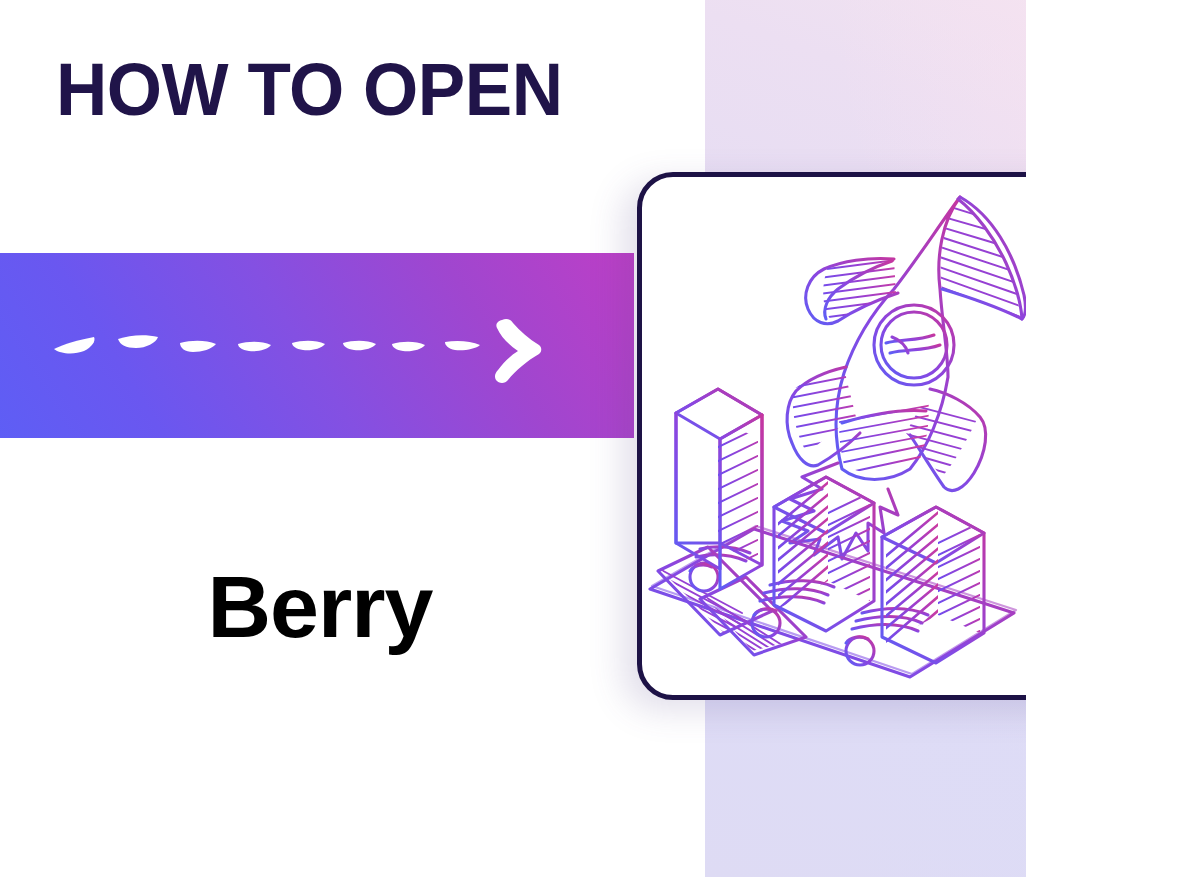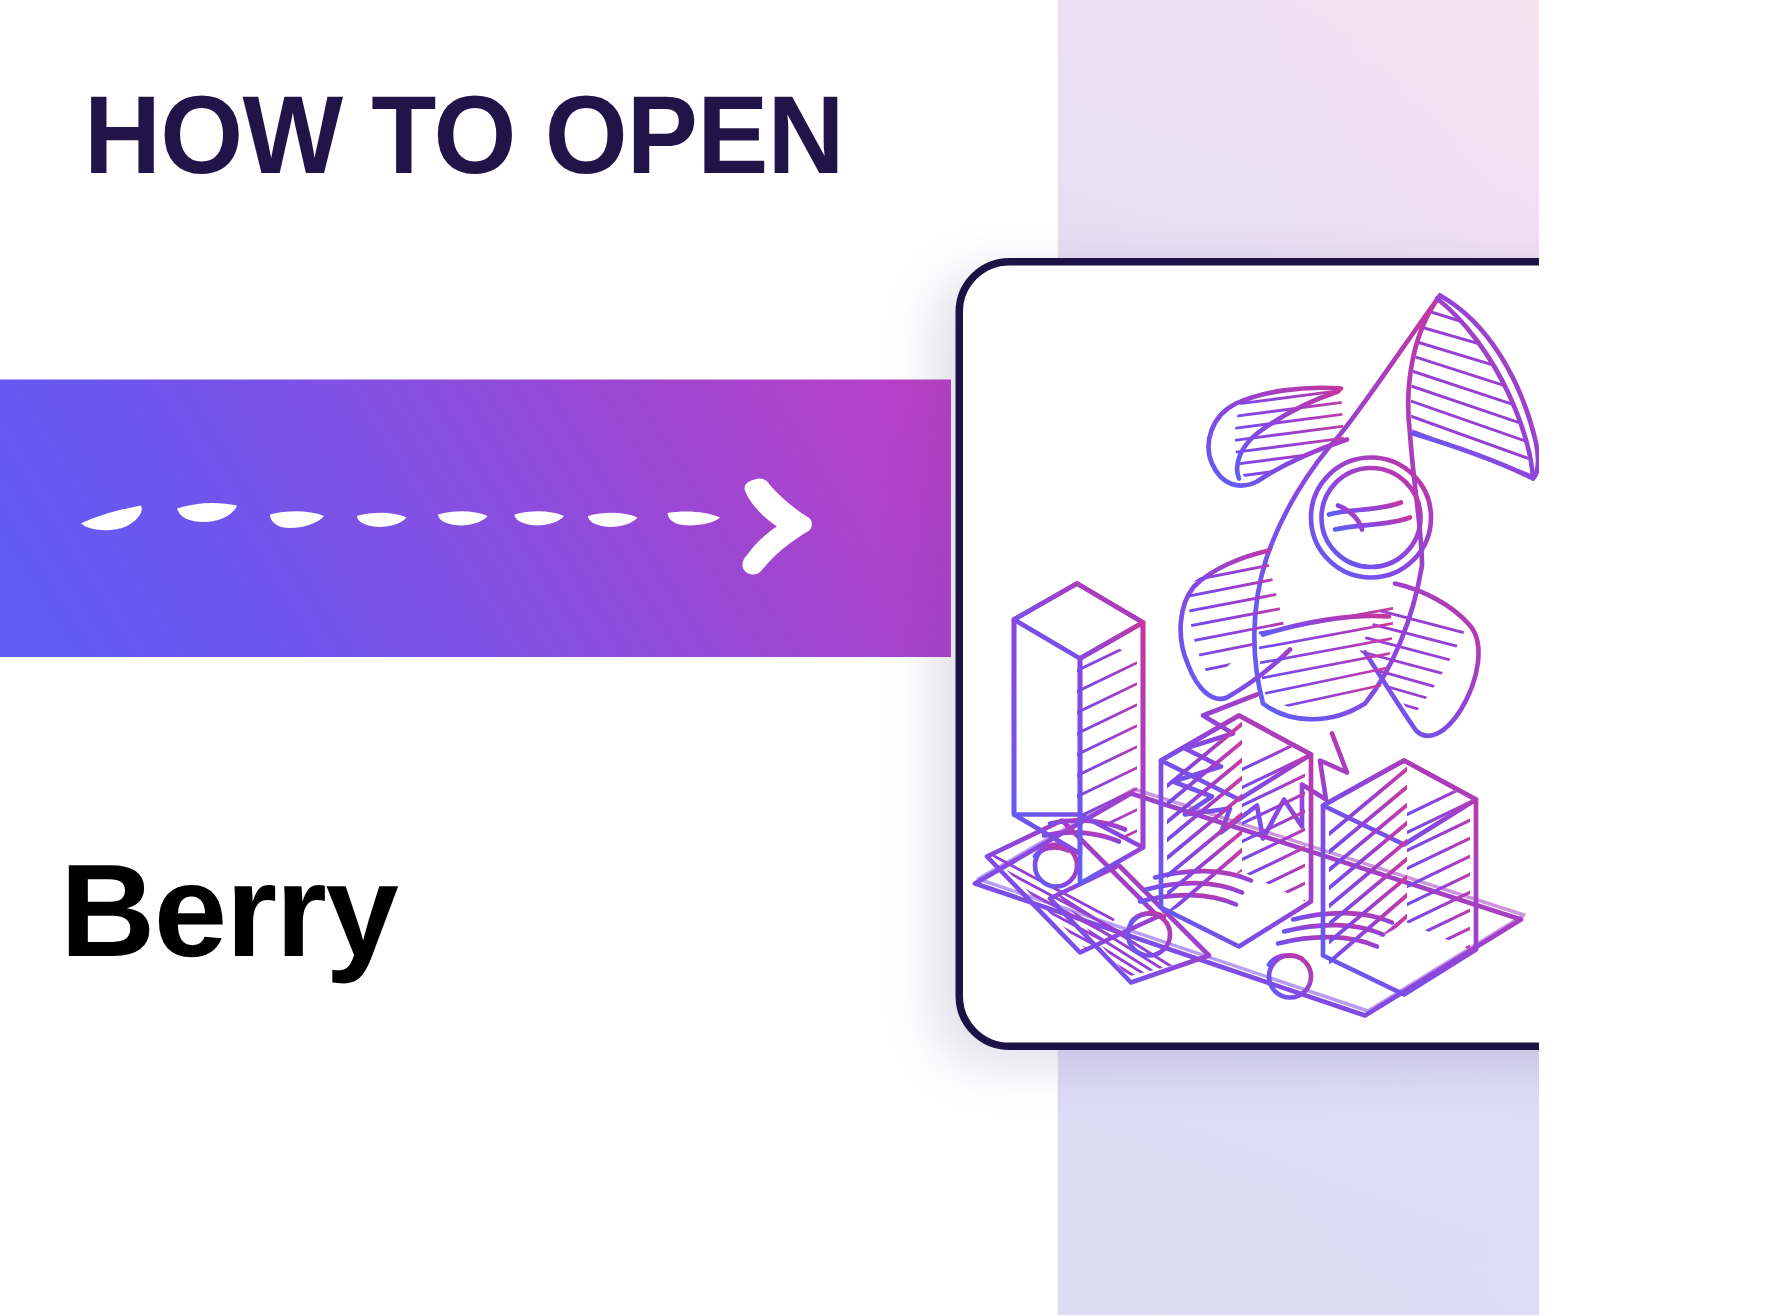--- a/index.html
+++ b/index.html
@@ -97,21 +97,21 @@
     position: absolute;
     left: 40px;
     top: 545px;
     width: 560px;
     font-size: 88px;
     line-height: 1.42;
     font-weight: 700;
     letter-spacing: -1px;
     color: #000000;
   }
-  .headline .ln { display: block; }
+  .headline .ln { display: block; text-align: center; }
 
   
   .card {
     position: absolute;
     left: 637px;
     top: 172px;
     width: 500px;
     height: 528px;
     background: #ffffff;
     border: 5px solid #1d1246;

